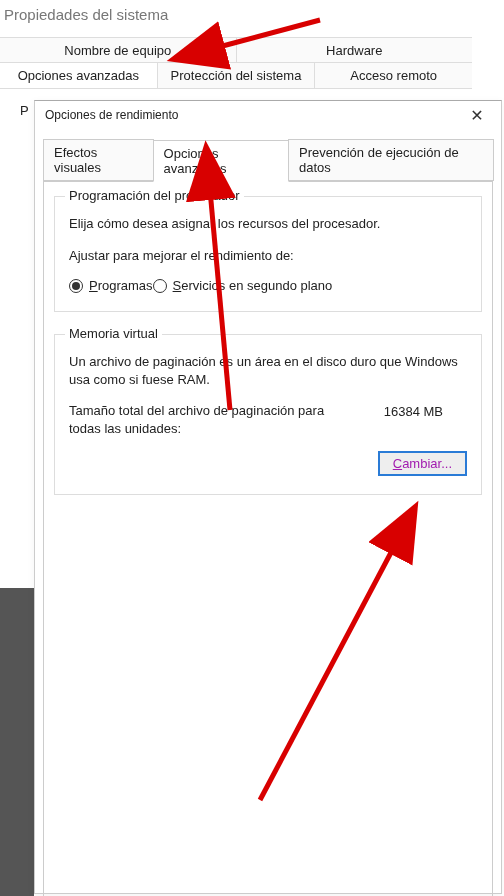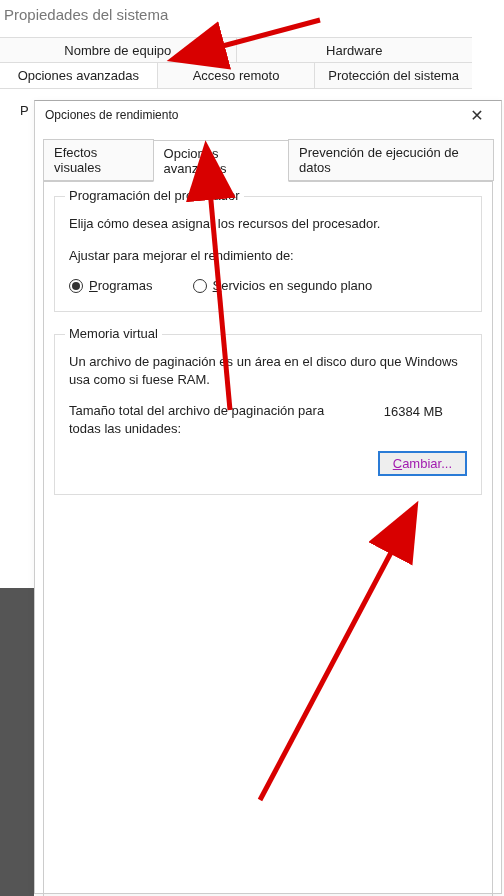--- a/index.html
+++ b/index.html
@@ -22,21 +22,21 @@
   .dlg-close { width: 28px; height: 28px; display: flex; align-items: center; justify-content: center; font-size: 16px; color: #333; cursor: pointer; }
 
   .dlg-tabs { display: flex; margin: 10px 8px 0 8px; }
   .dlg-tab { font-size: 13px; color: #222; padding: 5px 10px; border: 1px solid #ccc; background: #fafafa; margin-right: -1px; position: relative; }
   .dlg-tab.active { background: #fff; border-bottom-color: #fff; top: 1px; }
   .dlg-panel { border: 1px solid #ccc; margin: 0 8px; padding: 14px 10px 470px 10px; flex: 0 0 auto; }
 
   .fieldset { border: 1px solid #ddd; margin: 0 0 22px 0; padding: 14px 14px 18px 14px; position: relative; }
   .legend { position: absolute; top: -9px; left: 10px; background: #fff; padding: 0 4px; font-size: 13px; color: #222; }
   .body-text { font-size: 13px; color: #222; margin: 4px 0 14px 0; line-height: 1.35; }
-  .radio-row { display: flex; gap: 40px; margin-top: 6px; }
+  .radio-row { display: flex; margin-top: 6px; }
   .radio { display: flex; align-items: center; gap: 6px; font-size: 13px; color: #222; }
   .radio-circle { width: 14px; height: 14px; border: 1px solid #333; border-radius: 50%; display: flex; align-items: center; justify-content: center; }
   .radio-circle.checked::after { content: ""; width: 8px; height: 8px; background: #333; border-radius: 50%; }
   .u { text-decoration: underline; }
 
   .vm-row { display: flex; justify-content: space-between; align-items: flex-start; margin-top: 8px; }
   .vm-label { font-size: 13px; color: #222; max-width: 260px; line-height: 1.35; }
   .vm-value { font-size: 13px; color: #222; padding-right: 24px; padding-top: 2px; }
   .vm-btn-row { display: flex; justify-content: flex-end; margin-top: 14px; }
   .btn { font-size: 13px; color: #a21caf; background: #eee; border: 1px solid #aaa; padding: 4px 14px; cursor: pointer; }
@@ -48,22 +48,22 @@
 <body>
 
 <div class="bg-window">
   <div class="bg-title">Propiedades del sistema</div>
   <div class="bg-tabs-row1">
     <div class="bg-tab">Nombre de equipo</div>
     <div class="bg-tab">Hardware</div>
   </div>
   <div class="bg-tabs-row2">
     <div class="bg-tab active">Opciones avanzadas</div>
+    <div class="bg-tab">Protección del sistema</div>
     <div class="bg-tab">Acceso remoto</div>
-    <div class="bg-tab">Protección del sistema</div>
   </div>
   <div class="bg-body">P</div>
 </div>
 
 <div class="gray-strip"></div>
 
 <div class="dialog">
   <div class="dlg-titlebar">
     <div class="dlg-title">Opciones de rendimiento</div>
     <div class="dlg-close">

